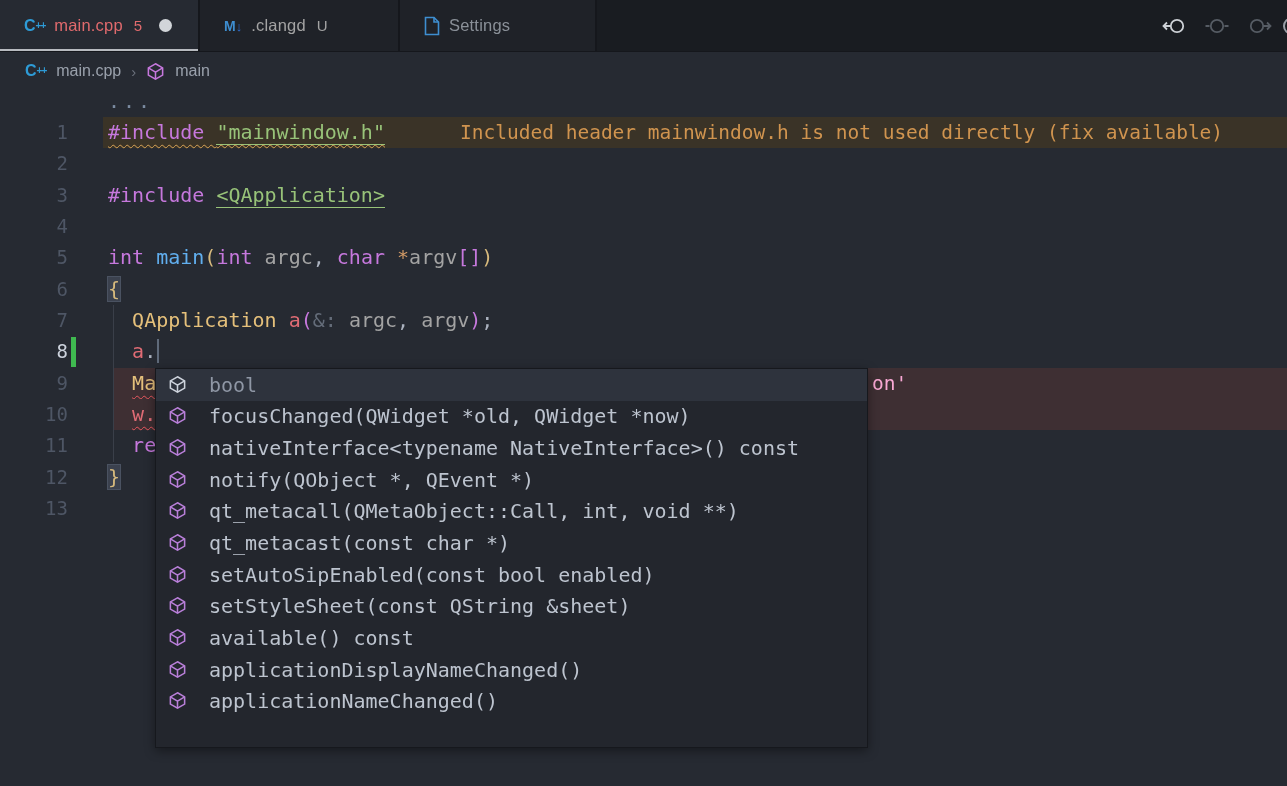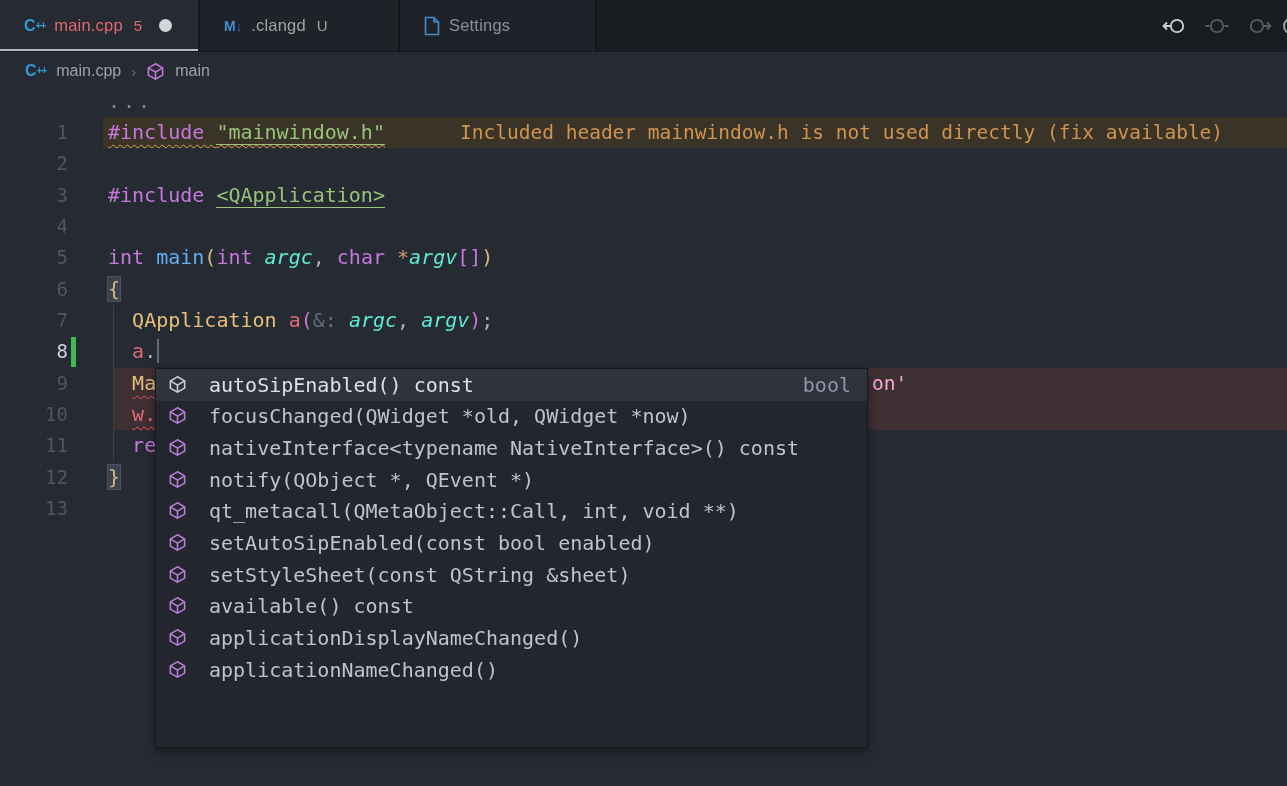--- a/index.html
+++ b/index.html
@@ -44,21 +44,21 @@
   .cline.fold-row{height:27px;line-height:22px;}
   .lbg{position:absolute;top:0;bottom:0;right:0;}
   .lbg.warn{left:103px;background:#3a3327;}
   .lbg.err{left:113px;background:#3e2f33;}
   .lnum{position:absolute;left:0;width:68px;text-align:right;color:#4e5665;font-size:19px;}
   .lnum.active{color:#ccd2dc;}
   .gitbar{position:absolute;left:71px;top:1px;bottom:1px;width:5px;background:#3fb950;}
   .ccontent{position:absolute;left:108px;top:0;}
   .tk{color:#abb2bf;}
   .tk.pp{color:#c678dd}.tk.str{color:#98c379}.tk.fn{color:#61afef}
-  .tk.var{color:#5eead4;font-style:italic}.tk.varn{color:#e06c75}
+  .tk.var{color:#a3a3a3;}.tk.varn{color:#e06c75}
   .tk.type{color:#e5c07b}.tk.op{color:#d19a66}.tk.p{color:#abb2bf}
   .tk.b1{color:#d7ba7d}.tk.b2{color:#c678dd}
   .tk.hint{color:#646c79;}
   .tk.fold{color:#7a8aa0;letter-spacing:3px;}
   .tk.match{background:#3b414e;box-shadow:0 0 0 1px #4a5261;}
   .sqo{text-decoration:underline;text-decoration-style:wavy;text-decoration-color:#d8a457;
     text-decoration-thickness:1.4px;text-underline-offset:5px;}
   .sqr{text-decoration:underline;text-decoration-style:wavy;text-decoration-color:#e8575f;
     text-decoration-thickness:1.4px;text-underline-offset:5px;}
   .lnk{border-bottom:1.5px solid #98c379;}
@@ -163,21 +163,20 @@
 </div>
 
 <div class="suggest" id="suggest">
     <div class="pitem selected">
       <span class="cubewrap">
         <svg class="cube" viewBox="0 0 16 16">
           <path d="M8 1.5 L14 5 L14 11 L8 14.5 L2 11 L2 5 Z" fill="none" stroke-width="1.3"></path>
           <path d="M2 5 L8 8.5 L14 5 M8 8.5 V14.5" fill="none" stroke-width="1.3"></path>
         </svg>
       </span>
-      <span class="plabel">autoSipEnabled() const</span>
       <span class="pdetail">bool</span>
     </div>
     <div class="pitem">
       <span class="cubewrap">
         <svg class="cube" viewBox="0 0 16 16">
           <path d="M8 1.5 L14 5 L14 11 L8 14.5 L2 11 L2 5 Z" fill="none" stroke-width="1.3"></path>
           <path d="M2 5 L8 8.5 L14 5 M8 8.5 V14.5" fill="none" stroke-width="1.3"></path>
         </svg>
       </span>
       <span class="plabel">focusChanged(QWidget *old, QWidget *now)</span>
@@ -209,20 +208,29 @@
       </span>
       <span class="plabel">qt_metacall(QMetaObject::Call, int, void **)</span>
     </div>
     <div class="pitem">
       <span class="cubewrap">
         <svg class="cube" viewBox="0 0 16 16">
           <path d="M8 1.5 L14 5 L14 11 L8 14.5 L2 11 L2 5 Z" fill="none" stroke-width="1.3"></path>
           <path d="M2 5 L8 8.5 L14 5 M8 8.5 V14.5" fill="none" stroke-width="1.3"></path>
         </svg>
       </span>
+      <span class="plabel">qt_metacast(const char *)</span>
+    </div>
+    <div class="pitem">
+      <span class="cubewrap">
+        <svg class="cube" viewBox="0 0 16 16">
+          <path d="M8 1.5 L14 5 L14 11 L8 14.5 L2 11 L2 5 Z" fill="none" stroke-width="1.3"></path>
+          <path d="M2 5 L8 8.5 L14 5 M8 8.5 V14.5" fill="none" stroke-width="1.3"></path>
+        </svg>
+      </span>
       <span class="plabel">setAutoSipEnabled(const bool enabled)</span>
     </div>
     <div class="pitem">
       <span class="cubewrap">
         <svg class="cube" viewBox="0 0 16 16">
           <path d="M8 1.5 L14 5 L14 11 L8 14.5 L2 11 L2 5 Z" fill="none" stroke-width="1.3"></path>
           <path d="M2 5 L8 8.5 L14 5 M8 8.5 V14.5" fill="none" stroke-width="1.3"></path>
         </svg>
       </span>
       <span class="plabel">setStyleSheet(const QString &amp;sheet)</span>

